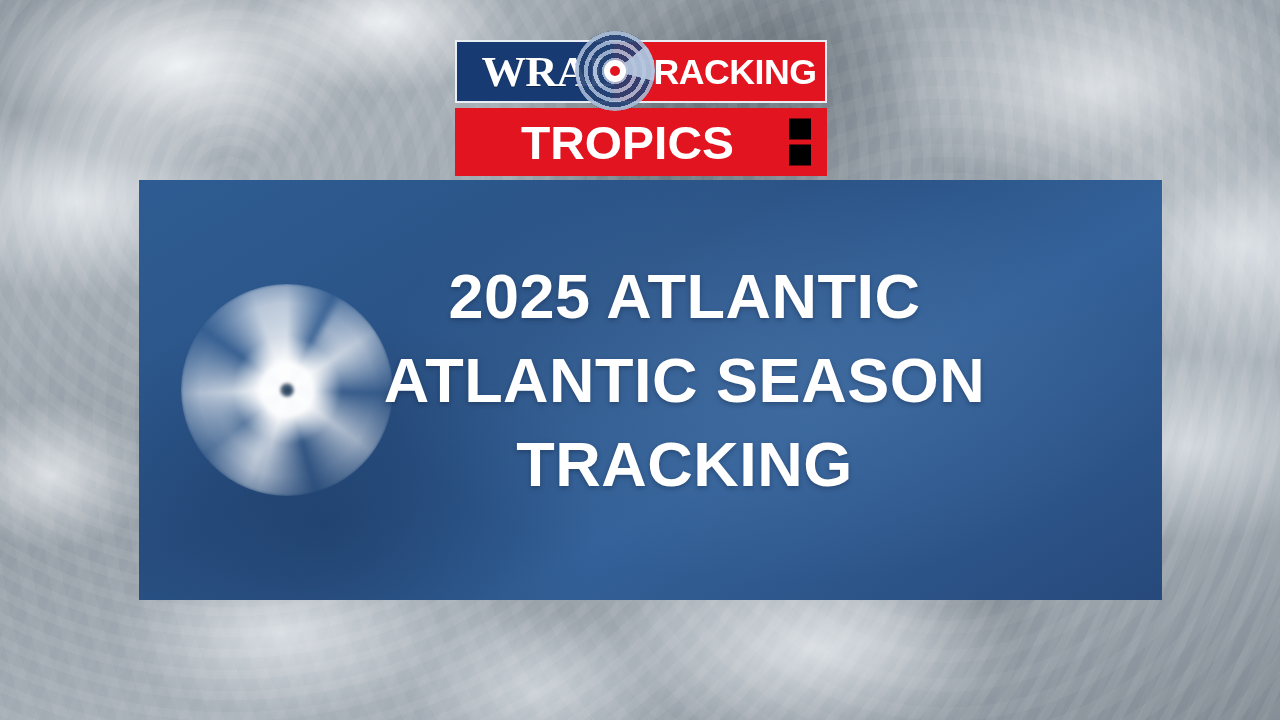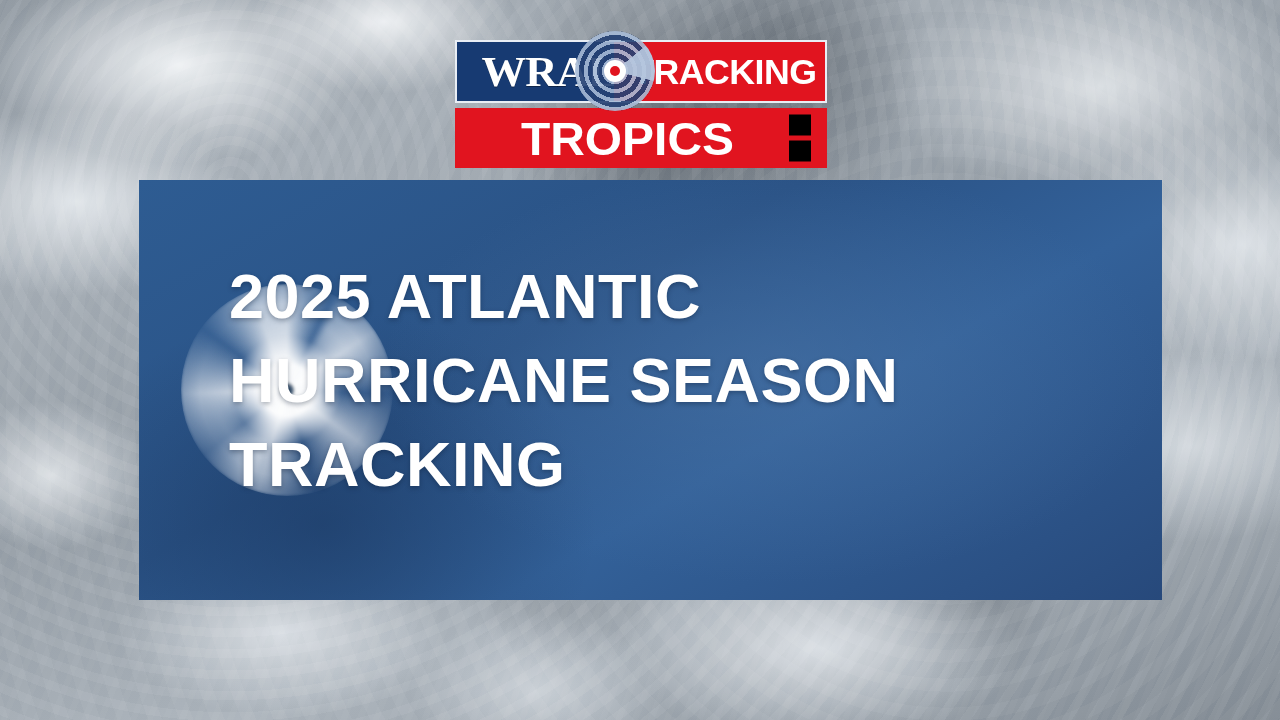--- a/index.html
+++ b/index.html
@@ -154,21 +154,21 @@
     margin: -5px 0 0 -5px;
     border-radius: 50%;
     background: #e1141f;
   }
 
   .logo-tropics-bar {
     position: absolute;
     left: 0;
     top: 68px;
     width: 372px;
-    height: 60px;
+    height: 68px;
     background: #e1141f;
     display: flex;
     align-items: center;
   }
 
   .logo-tropics-text {
     font-family: "Liberation Sans", sans-serif;
     font-weight: 700;
     font-size: 47px;
     line-height: 1;
@@ -256,20 +256,21 @@
   }
 
   
   .headline {
     position: absolute;
     left: 0;
     top: 74px;
     width: 100%;
     padding-left: 90px;
     padding-right: 22px;
+    text-align: center;
   }
 
   .headline-line {
     display: block;
     font-family: "Liberation Sans", sans-serif;
     font-weight: 700;
     font-size: 63px;
     line-height: 84px;
     color: #ffffff;
     letter-spacing: 0.5px;
@@ -312,19 +313,19 @@
 
   <div class="panel">
 
     <div class="storm">
       <span class="storm-arm"></span>
       <span class="storm-eye"></span>
     </div>
 
     <div class="headline">
       <span class="headline-line">2025 ATLANTIC</span>
-      <span class="headline-line">HURRICANE SEASON</span>
+      <span class="headline-line">ATLANTIC SEASON</span>
       <span class="headline-line">TRACKING</span>
     </div>
 
   </div>
 
 </div>
 
 </body></html>

